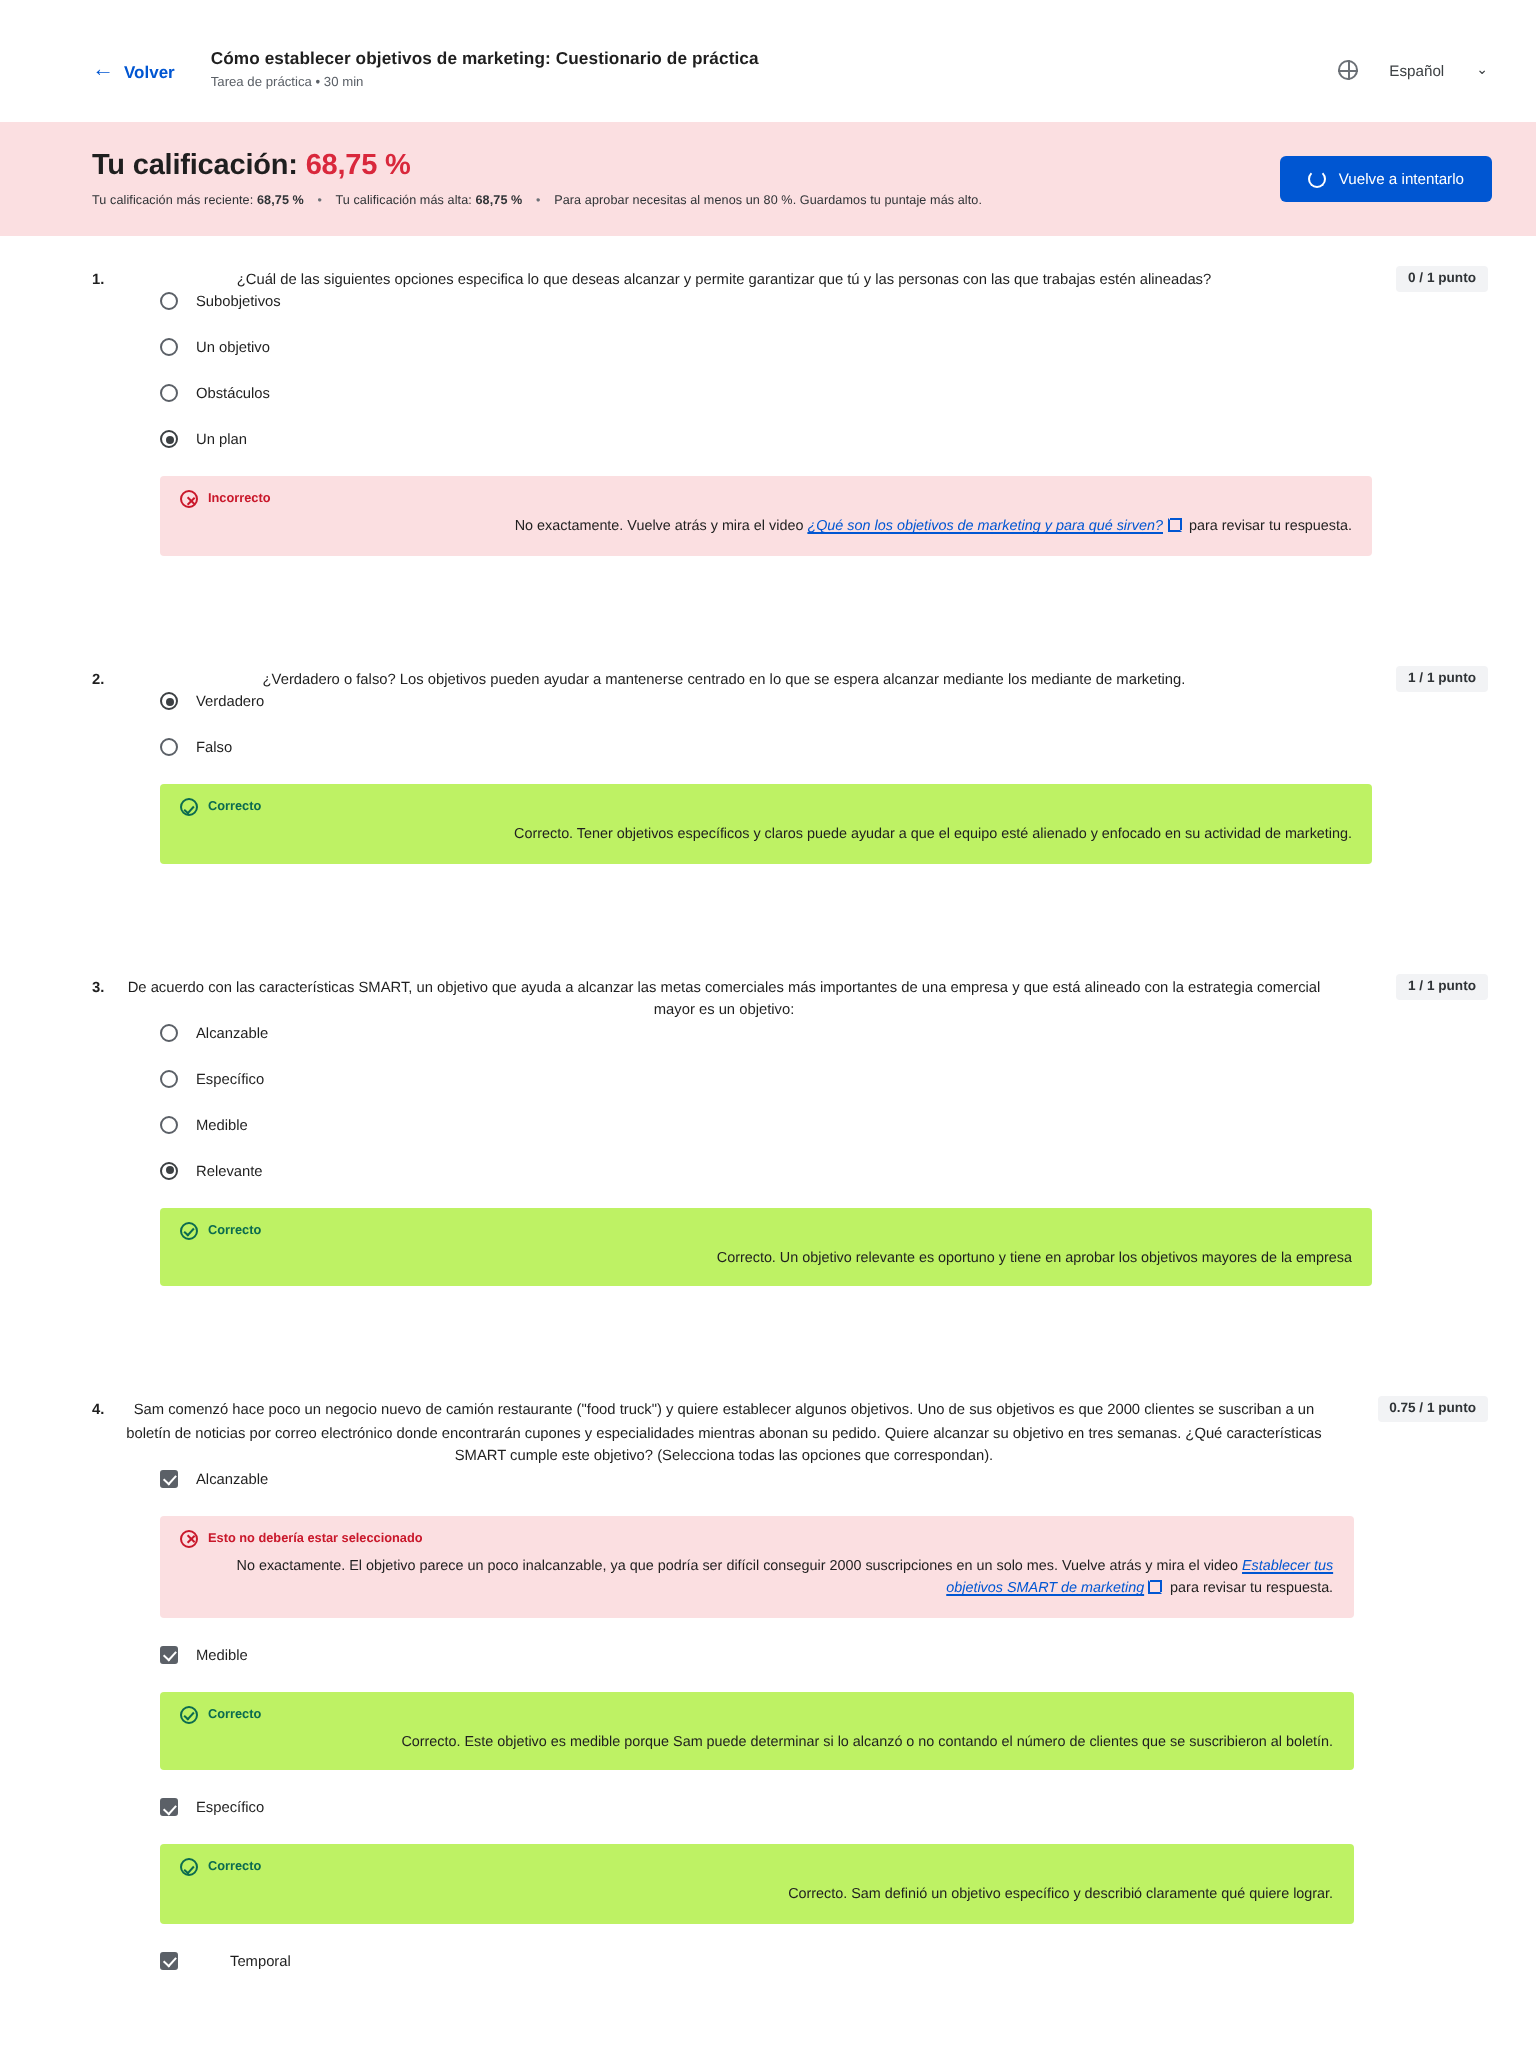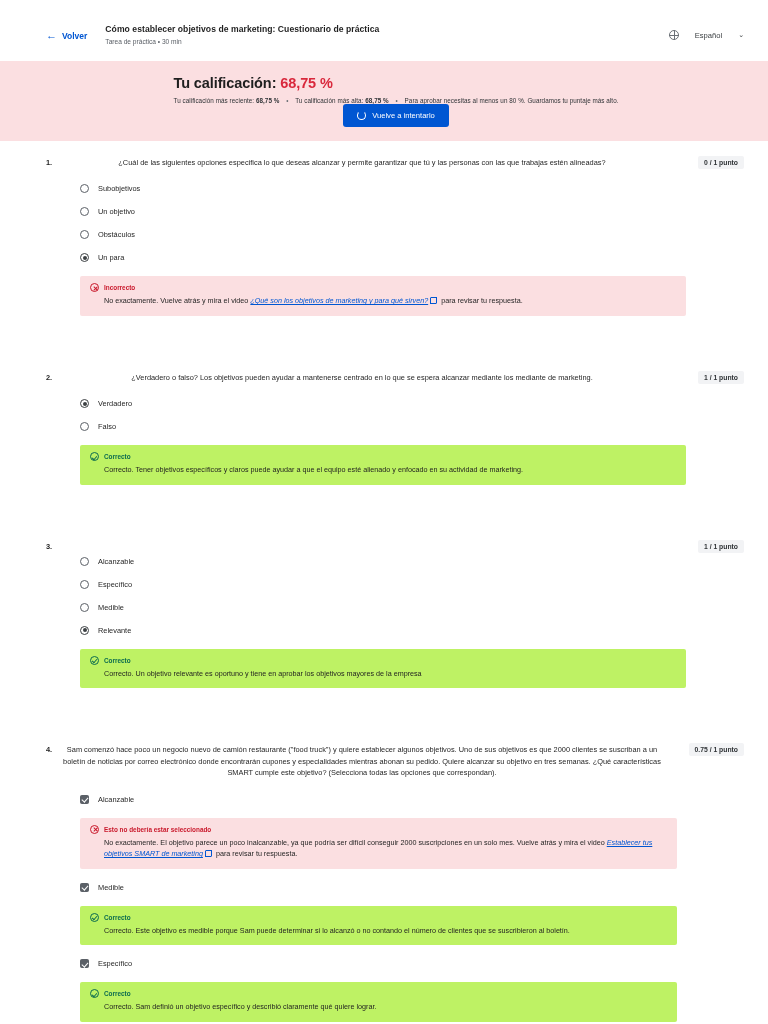--- a/index.html
+++ b/index.html
@@ -43,21 +43,20 @@
   .globe::before{content:"";position:absolute;left:50%;top:-1px;width:0;height:10px;border-left:1px solid #6b7076;}
   .globe::after{content:"";position:absolute;top:50%;left:-1px;width:10px;height:0;border-top:1px solid #6b7076;}
   .chev { font-size:7px; color:#3c4043; }
 
   
   .grade-banner {
     background:#fbdfe1;
     padding:14px 22px 14px 46px;
     display:flex; align-items:center; justify-content:space-between;
     margin-top:4px;
-    flex-direction:column;
   }
   .grade-left{ flex:1; }
   .grade-title { font-size:14.5px; font-weight:bold; color:#1f1f1f; letter-spacing:-.1px;}
   .grade-title .pct { color:#d9283c; }
   .grade-meta { margin-top:6px; font-size:6.3px; color:#2f3336; letter-spacing:.05px;}
   .grade-meta b { font-weight:bold; }
   .grade-meta .dot { margin:0 5px; color:#6b7076;}
   .retry-btn{
     background:#0056d2; color:#fff; border:none; border-radius:3px;
     font-size:7.6px; font-weight:normal; padding:7px 14px;
@@ -74,21 +73,21 @@
   .q-block{ display:flex; margin-bottom:8px; }
   .q-num{ width:16px; flex:0 0 16px; font-size:7.4px; font-weight:bold; color:#1f1f1f; padding-top:1px;}
   .q-body{ flex:1; min-width:0; padding-right:12px;}
   .q-text{ font-size:7.4px; line-height:1.55; color:#1f1f1f; max-width:600px;text-align:center;}
   .q-points{
     flex:0 0 auto; font-size:6.8px; font-weight:bold; color:#2f3336;
     background:#f2f3f5; border-radius:2px; padding:2px 6px; height:13px;
     line-height:9px; white-space:nowrap; margin-top:-1px;
   }
 
-  .options{ margin-top:16px; }
+  .options{ margin-top:1px; }
   .opt{ display:flex; align-items:center; gap:9px; margin: 0 0 14px 18px; }
   .opt:last-child{ margin-bottom:6px;gap:26px; }
   .opt-label{ font-size:7.4px; color:#1f1f1f; }
 
   .radio{
     width:9px;height:9px;border:1px solid #5b6067;border-radius:50%;
     display:inline-block; position:relative; flex:0 0 9px; background:#fff;
   }
   .radio.sel{ border-color:#3c4043; }
   .radio.sel::after{
@@ -101,21 +100,21 @@
   }
   .checkbox.sel{ background:#5b6067; border-color:#5b6067; }
   .checkbox.sel::after{
     content:""; position:absolute; left:2.4px; top:0.7px;
     width:2.6px;height:5px;border:solid #fff;border-width:0 1.3px 1.3px 0;
     transform:rotate(42deg);
   }
 
   
   .fb{
-    margin: 0 0 14px 18px; padding:7px 10px 9px 10px; border-radius:2px;
+    margin: 0 0 14px 18px; padding:7px 10px 9px 10px; border-radius:2px;text-align:right;
   }
   .fb.ok{ background:#bef264; }
   .fb.bad{ background:#fbdfe1; }
   .fb-head{ display:flex; align-items:center; gap:5px; font-size:6.4px; font-weight:bold; }
   .fb.ok .fb-head{ color:#0b6b4f; }
   .fb.bad .fb-head{ color:#c9182b; }
   .fb-ico{ width:9px;height:9px;border-radius:50%;border:1px solid currentColor;
            position:relative; flex:0 0 9px; }
   .fb-ico.check::after{
     content:""; position:absolute; left:2.3px; top:1.6px;
@@ -200,21 +199,21 @@
             <div class="opt">
               <span class="radio"></span>
               <span class="opt-label">Un objetivo</span>
             </div>
             <div class="opt">
               <span class="radio"></span>
               <span class="opt-label">Obstáculos</span>
             </div>
             <div class="opt">
               <span class="radio sel"></span>
-              <span class="opt-label">Un para</span>
+              <span class="opt-label">Un plan</span>
             </div>
             <div class="fb bad">
               <div class="fb-head">
                 <span class="fb-ico x"></span>
                 <span>Incorrecto</span>
               </div>
               <div class="fb-text">No exactamente. Vuelve atrás y mira el video <span class="fb-link">¿Qué son los objetivos de marketing y para qué sirven?</span><span class="ext-ico"></span> para revisar tu respuesta.</div>
             </div>
           </div>
         </div>
@@ -242,20 +241,21 @@
               <div class="fb-text">Correcto. Tener objetivos específicos y claros puede ayudar a que el equipo esté alienado y enfocado en su actividad de marketing.</div>
             </div>
           </div>
         </div>
         <div class="q-points">1 / 1 punto</div>
       </div>
       <div class="q-sep"></div>
       <div class="q-block">
         <div class="q-num">3.</div>
         <div class="q-body">
+          <div class="q-text">De acuerdo con las características SMART, un objetivo que ayuda a alcanzar las metas comerciales más importantes de una empresa y que está alineado con la estrategia comercial mayor es un objetivo:</div>
           <div class="options">
             <div class="opt">
               <span class="radio"></span>
               <span class="opt-label">Alcanzable</span>
             </div>
             <div class="opt">
               <span class="radio"></span>
               <span class="opt-label">Específico</span>
             </div>
             <div class="opt">

